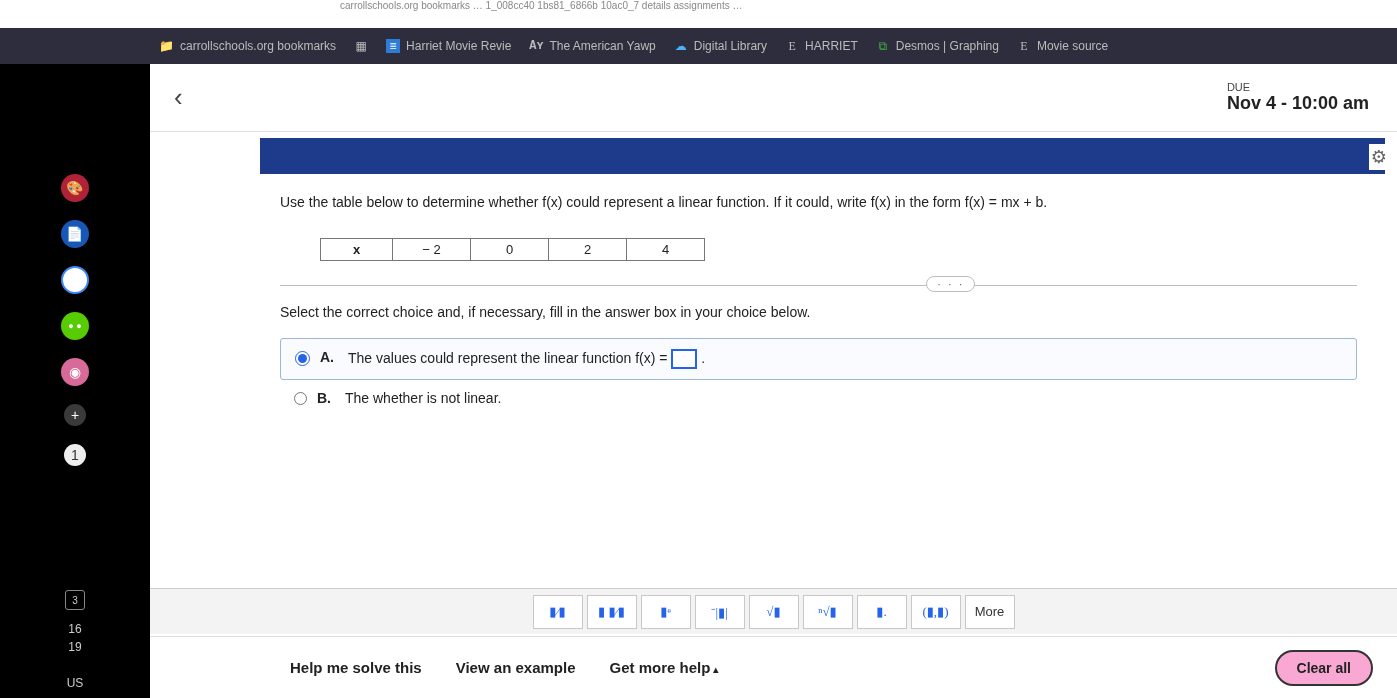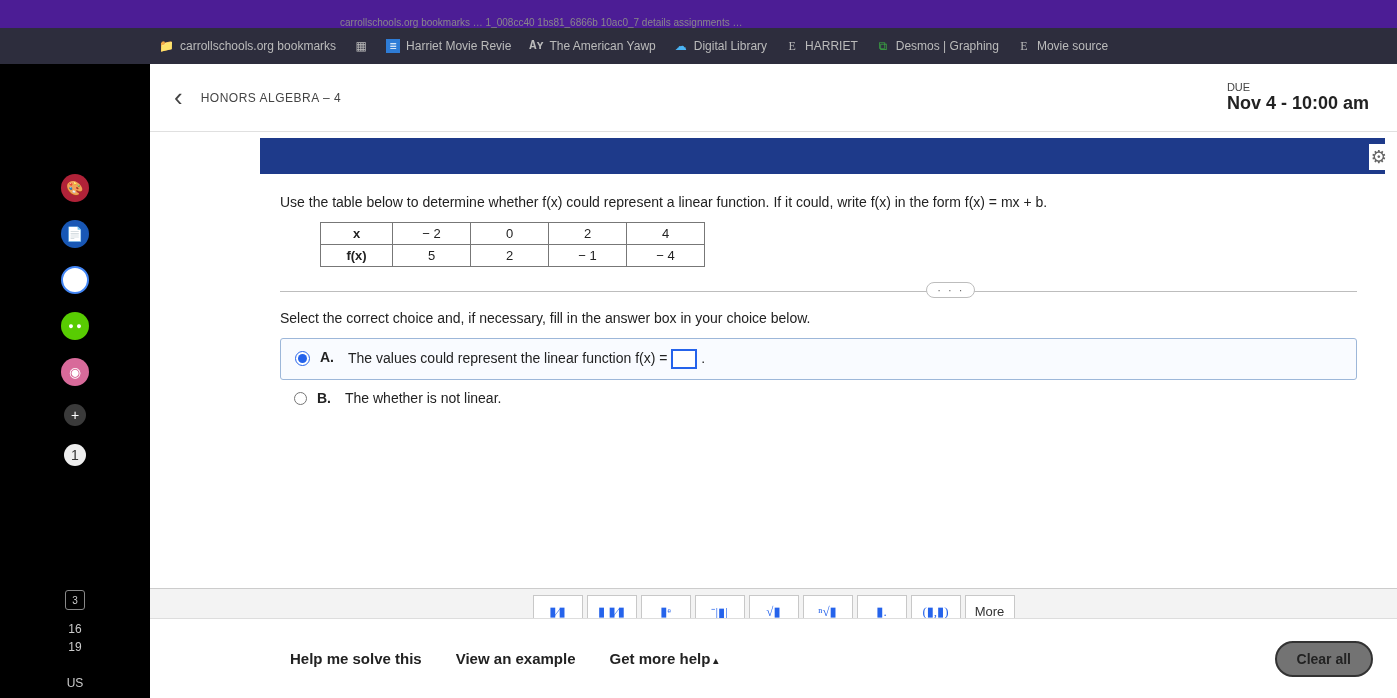--- a/index.html
+++ b/index.html
@@ -1,18 +1,18 @@
 <!DOCTYPE html>
 <html><head>
 <meta charset="utf-8">
 <style>
   * { box-sizing: border-box; margin: 0; padding: 0; }
   body { font-family: Arial, Helvetica, sans-serif; background: #1a1a2e; width: 1397px; height: 698px; overflow: hidden; position: relative; }
   
-  .browser-bar { height: 28px; background: #4c1d95; color: #888; font-size: 10px; display: flex; align-items: flex-end; padding: 0 20px 0 340px; overflow: hidden; white-space: nowrap; }
+  .browser-bar { height: 28px; background: #ffffff; color: #888; font-size: 10px; display: flex; align-items: flex-start; padding: 0 20px 0 340px; overflow: hidden; white-space: nowrap; }
   
   .bookmarks-bar { height: 36px; background: #2d2d3d; display: flex; align-items: center; padding: 0 8px 0 160px; gap: 18px; color: #bbb; font-size: 12px; }
   .bookmarks-bar .bk { display: flex; align-items: center; gap: 6px; cursor: pointer; white-space: nowrap; }
   .bk-icon { width: 14px; height: 14px; display: inline-flex; align-items: center; justify-content: center; }
   
   .left-dock { position: absolute; left: 0; top: 64px; bottom: 0; width: 150px; background: #000; display: flex; flex-direction: column; align-items: center; padding-top: 110px; gap: 18px; }
   .left-dock .app-ico { width: 28px; height: 28px; border-radius: 50%; font-size: 14px; color: #fff; display: flex; align-items: center; justify-content: center; cursor: pointer; }
   .dock-lower { margin-top: auto; margin-bottom: 8px; display: flex; flex-direction: column; align-items: center; gap: 4px; color: #ccc; font-size: 12px; }
   .dock-small { width: 20px; height: 20px; border: 1px solid #888; border-radius: 3px; display: flex; align-items: center; justify-content: center; font-size: 10px; color: #ccc; margin-bottom: 8px; }
   
@@ -25,49 +25,49 @@
   .hdr-assign { font-size: 18px; color: #222; font-weight: 500; }
   .hdr-due { text-align: left; margin-right: 8px; }
   .hdr-due-lbl { font-size: 11px; color: #444; }
   .hdr-due-val { font-size: 18px; color: #222; font-weight: 700; }
   
   .content { padding: 0 0 0 0; }
   .blue-strip { height: 36px; background: #1e3a8a; margin: 6px 12px 0 110px; position: relative; }
   .gear { position: absolute; right: -4px; top: 6px; color: #666; font-size: 18px; background:#fff; padding:2px; }
   
   .question { padding: 20px 40px 0 130px; font-size: 14px; color: #222; }
-  .prompt { margin-bottom: 12px; }
+  .prompt { margin-bottom: 28px; }
   
   .data-table { border-collapse: collapse; margin-left: 40px; margin-bottom: 24px; font-size: 13px; }
   .data-table td { border: 1px solid #777; width: 78px; height: 22px; text-align: center; }
   .data-table td.hdr { font-weight: 600; width: 72px; }
   
   .sep-row { border-top: 1px solid #bdbdbd; margin: 0 0 18px 0; position: relative; }
   .sep-pill { position: absolute; left: 60%; top: -10px; background: #fff; border: 1px solid #bdbdbd; border-radius: 10px; padding: 1px 10px; font-size: 11px; color: #666; letter-spacing: 2px; }
   
-  .instr { margin-bottom: 12px; font-size: 14px; }
+  .instr { margin-bottom: 18px; font-size: 14px; }
   
   .choice-box { border: 1px solid #9db7d9; padding: 10px 14px; border-radius: 3px; margin-bottom: 10px; background: #f9fbff; }
   .choice-row { display: flex; align-items: flex-start; gap: 10px; font-size: 14px; }
   .choice-row input[type=radio] { width: 15px; height: 15px; margin-top: 2px; accent-color: #2563eb; }
   .choice-label { font-weight: 600; margin-right: 4px; }
   .ans-box { display: inline-block; width: 26px; height: 20px; border: 2px solid #2563eb; vertical-align: middle; background: #fff; }
   .choice-sub { font-size: 13px; color: #333; margin-left: 48px; margin-top: 4px; }
   .choice-B { margin-top: 10px; display: flex; align-items: center; gap: 10px; font-size: 14px; padding-left: 14px; }
   
   .math-toolbar { position: absolute; bottom: 64px; left: 150px; right: 0; height: 46px; background: #f3f3f3; border-top: 1px solid #ccc; display: flex; align-items: center; justify-content: center; gap: 4px; }
   .mt-btn { width: 50px; height: 34px; background: #fff; border: 1px solid #c8c8c8; display: flex; align-items: center; justify-content: center; font-size: 13px; color: #2563eb; cursor: pointer; font-family: "Times New Roman", serif; }
   .mt-more { color: #333; font-family: Arial; font-weight:500;text-align:center; }
   
-  .bottom-bar { position: absolute; bottom: 0; left: 150px; right: 0; height: 80px; background: #fff; border-top: 1px solid #ddd; display: flex; align-items: center; padding: 0 24px 0 140px; gap: 34px; }
+  .bottom-bar { position: absolute; bottom: 0; left: 150px; right: 0; height: 62px; background: #fff; border-top: 1px solid #ddd; display: flex; align-items: center; padding: 0 24px 0 140px; gap: 34px; }
   .bb-link { font-size: 15px; font-weight: 600; color: #222; cursor: pointer; }
   .bb-link.drop::after { content: " ▴"; font-size: 10px; }
   .bb-spacer { flex: 1; }
   .bb-btn { padding: 8px 20px; border-radius: 20px; font-size: 14px; font-weight: 600; cursor: pointer; }
-  .bb-clear { background: #737373; border: 2px solid #333; color: #222; }
+  .bb-clear { background: #f9a8d4; border: 2px solid #333; color: #222; }
   .bb-check { background: linear-gradient(#8fbfe8,#6aa3d8); border: 1px solid #5a8fc4; color: #fff4f0; opacity:.85; }
 </style>
 </head>
 <body>
 
 <div class="browser-bar">
   <span>carrollschools.org bookmarks  …  1_008cc40 1bs81_6866b 10ac0_7  details  assignments …</span>
 </div>
 
 <div class="bookmarks-bar">
@@ -118,21 +118,20 @@
     <div>19</div>
     <div style="margin-top:18px;">US</div>
   </div>
 </div>
 
 <div class="app-frame">
 
   <div class="app-header">
     <div class="back-chevron">‹</div>
     <div class="hdr-titles">
-      <div class="hdr-course">HONORS ALGEBRA – 4</div>
     </div>
     <div class="hdr-due">
       <div class="hdr-due-lbl">DUE</div>
       <div class="hdr-due-val">Nov 4 - 10:00 am</div>
     </div>
   </div>
 
   <div class="content">
     <div class="blue-strip">
       <span class="gear">⚙</span>
@@ -142,27 +141,20 @@
       <div class="prompt">Use the table below to determine whether f(x) could represent a linear function. If it could, write f(x) in the form f(x) = mx + b.</div>
 
       <table class="data-table">
         <tbody>
             <tr>
           <td class="hdr">x</td>
           <td>− 2</td>
           <td>0</td>
           <td>2</td>
           <td>4</td>
-        </tr>
-        <tr>
-          <td class="hdr">f(x)</td>
-          <td>5</td>
-          <td>2</td>
-          <td>− 1</td>
-          <td>− 4</td>
         </tr>
       </tbody>
         </table>
 
       <div class="sep-row">
         <span class="sep-pill">· · ·</span>
       </div>
 
       <div class="instr">Select the correct choice and, if necessary, fill in the answer box in your choice below.</div>
 

